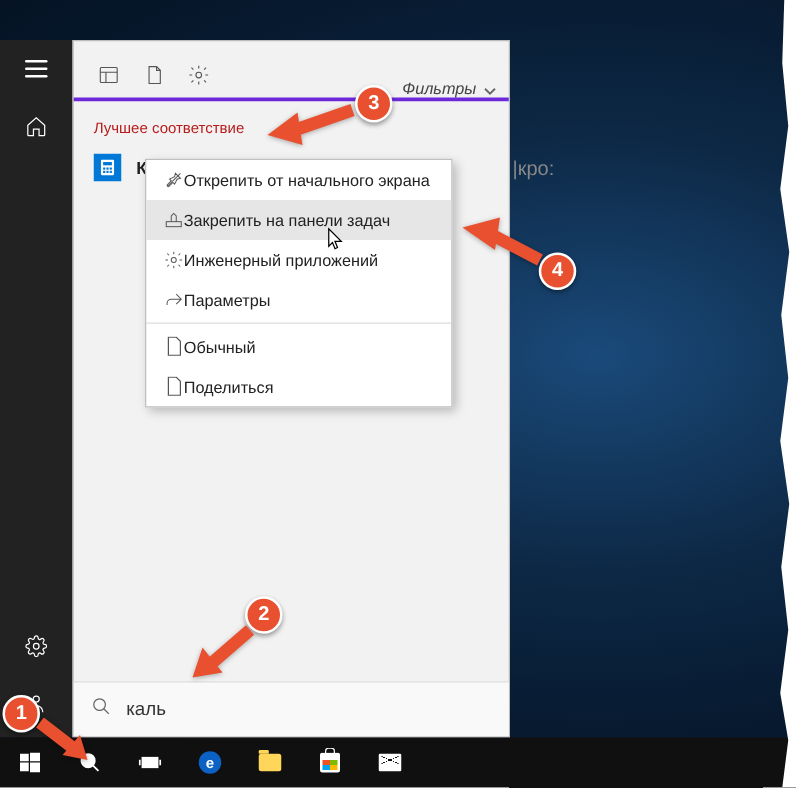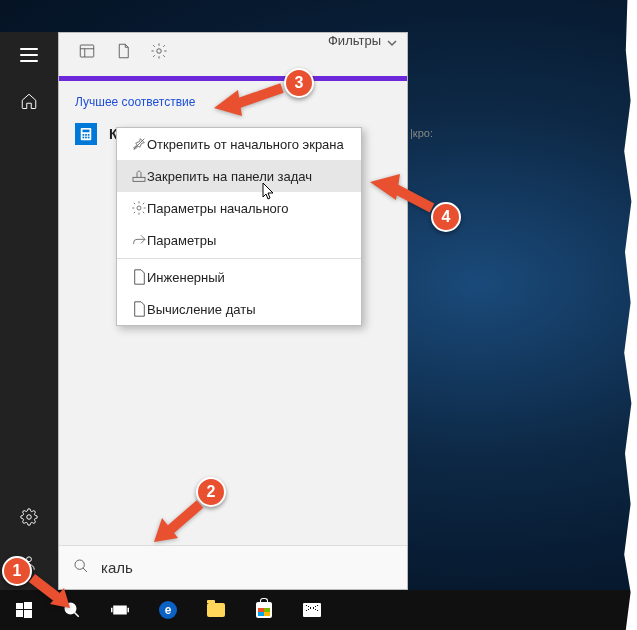--- a/index.html
+++ b/index.html
@@ -28,31 +28,31 @@
   .mail { width:18px;height:14px;background:#fff;border-radius:1px;position:relative;}
   .mail:before{content:"";position:absolute;top:2px;left:2px;right:2px;height:6px;background:linear-gradient(to bottom right,transparent 48%,#101010 48% 52%,transparent 52%),linear-gradient(to bottom left,transparent 48%,#101010 48% 52%,transparent 52%);}
 
   
   .search-panel {
     position: absolute; left: 58px; bottom: 40px; width: 350px; height: 558px;
     background: #f2f2f2; border: 1px solid #bbb;
     display: flex; flex-direction: column;
   }
   .sp-top {
-    height: 48px; border-bottom: 5px solid #6d28d9; display: flex; align-items: flex-start; padding: 0 10px;
+    height: 48px; border-bottom: 3px solid #6d28d9; display: flex; align-items: flex-end; padding: 0 10px; font-style: italic;
   }
   .sp-top-icons { display: flex; gap: 0; }
   .sp-top-icon { width: 36px; height: 36px; display: flex; align-items: center; justify-content: center; color:#666; }
   .sp-top-icon svg { width: 18px; height: 18px; fill: none; stroke: #555; stroke-width: 1.2; }
   .filters { margin-left: auto; color: #444; font-size: 13px; display: flex; align-items: center; gap: 6px; cursor:pointer;}
   .chev { width: 10px; height: 10px; }
   .chev svg { width:10px;height:10px;stroke:#666;stroke-width:1.5;fill:none;}
 
   .sp-body { flex: 1; overflow: hidden; padding: 10px 0 0 0; }
-  .section-label { font-size: 12px; color: #1d4ed8; padding: 4px 16px 8px; }
+  .section-label { font-size: 12px; color: #b91c1c; padding: 4px 16px 8px; }
   .best-match { display:flex; align-items:center; gap:12px; padding: 6px 16px 10px; }
   .calc-icon { width:22px;height:22px;background:#0078d7;display:flex;align-items:center;justify-content:center;}
   .calc-icon svg{width:14px;height:14px;fill:#fff;}
   .bm-text { font-size:14px; color:#222; }
   .bm-text .hl { font-weight:600; }
 
   
   .ctx {
     position: absolute; left: 116px; top: 127px; width: 246px; background:#fff;
     border:1px solid #bfbfbf; box-shadow: 3px 3px 8px rgba(0,0,0,0.25);
@@ -97,21 +97,21 @@
     box-shadow:0 2px 4px rgba(0,0,0,0.4);
   }
   .arrow { position:absolute; }
   .arrow svg { filter: drop-shadow(0 1px 2px rgba(0,0,0,0.3)); }
 
   
   .torn { position:absolute;right:0;top:0;bottom:0;width:16px;
     background:#fff;
     clip-path: polygon(40% 0,100% 0,100% 100%,30% 100%,60% 94%,20% 88%,60% 80%,25% 72%,65% 64%,20% 56%,60% 48%,25% 40%,65% 32%,20% 24%,60% 16%,30% 8%);
   }
-  .micro { position:absolute; left:410px; top:127px; font-size:11px; color:#888;}
+  .micro { position:absolute; left:410px; top:127px; font-size:16px; color:#888;}
 </style>
 </head>
 <body>
 
 <div class="desktop">
 
   <div class="micro">|кро:</div>
 
   <div class="rail">
     <div class="rail-top">
@@ -226,46 +226,46 @@
         </span>
       <span>Закрепить на панели задач</span>
     </div>
     <div class="ctx-item">
       <span class="ctx-icon">
           <svg viewBox="0 0 24 24">
             <circle cx="12" cy="12" r="3"></circle>
             <path d="M12 2v3M12 19v3M4.2 4.2l2.1 2.1M17.7 17.7l2.1 2.1M2 12h3M19 12h3M4.2 19.8l2.1-2.1M17.7 6.3l2.1-2.1"></path>
           </svg>
         </span>
-      <span>Параметры начального</span>
+      <span>Инженерный приложений</span>
     </div>
     <div class="ctx-item">
       <span class="ctx-icon">
           <svg viewBox="0 0 24 24">
             <path d="M15 5l6 6-6 6M21 11H9a5 5 0 0 0-5 5v2"></path>
           </svg>
         </span>
       <span>Параметры</span>
     </div>
     <div class="ctx-sep"></div>
     <div class="ctx-item">
       <span class="ctx-icon doc-icon">
           <svg viewBox="0 0 16 20">
             <path d="M2 1h8l4 4v14H2z"></path>
           </svg>
         </span>
-      <span>Инженерный</span>
+      <span>Обычный</span>
     </div>
     <div class="ctx-item">
       <span class="ctx-icon doc-icon">
           <svg viewBox="0 0 16 20">
             <path d="M2 1h8l4 4v14H2z"></path>
           </svg>
         </span>
-      <span>Вычисление даты</span>
+      <span>Поделиться</span>
     </div>
   </div>
 
   <div class="cursor">
     <svg viewBox="0 0 14 18">
         <path d="M1 1l0 14 3-3 2 5 2-1-2-5 5 0z" fill="#fff" stroke="#000" stroke-width="1"></path>
       </svg>
   </div>
 
   <div class="taskbar">

